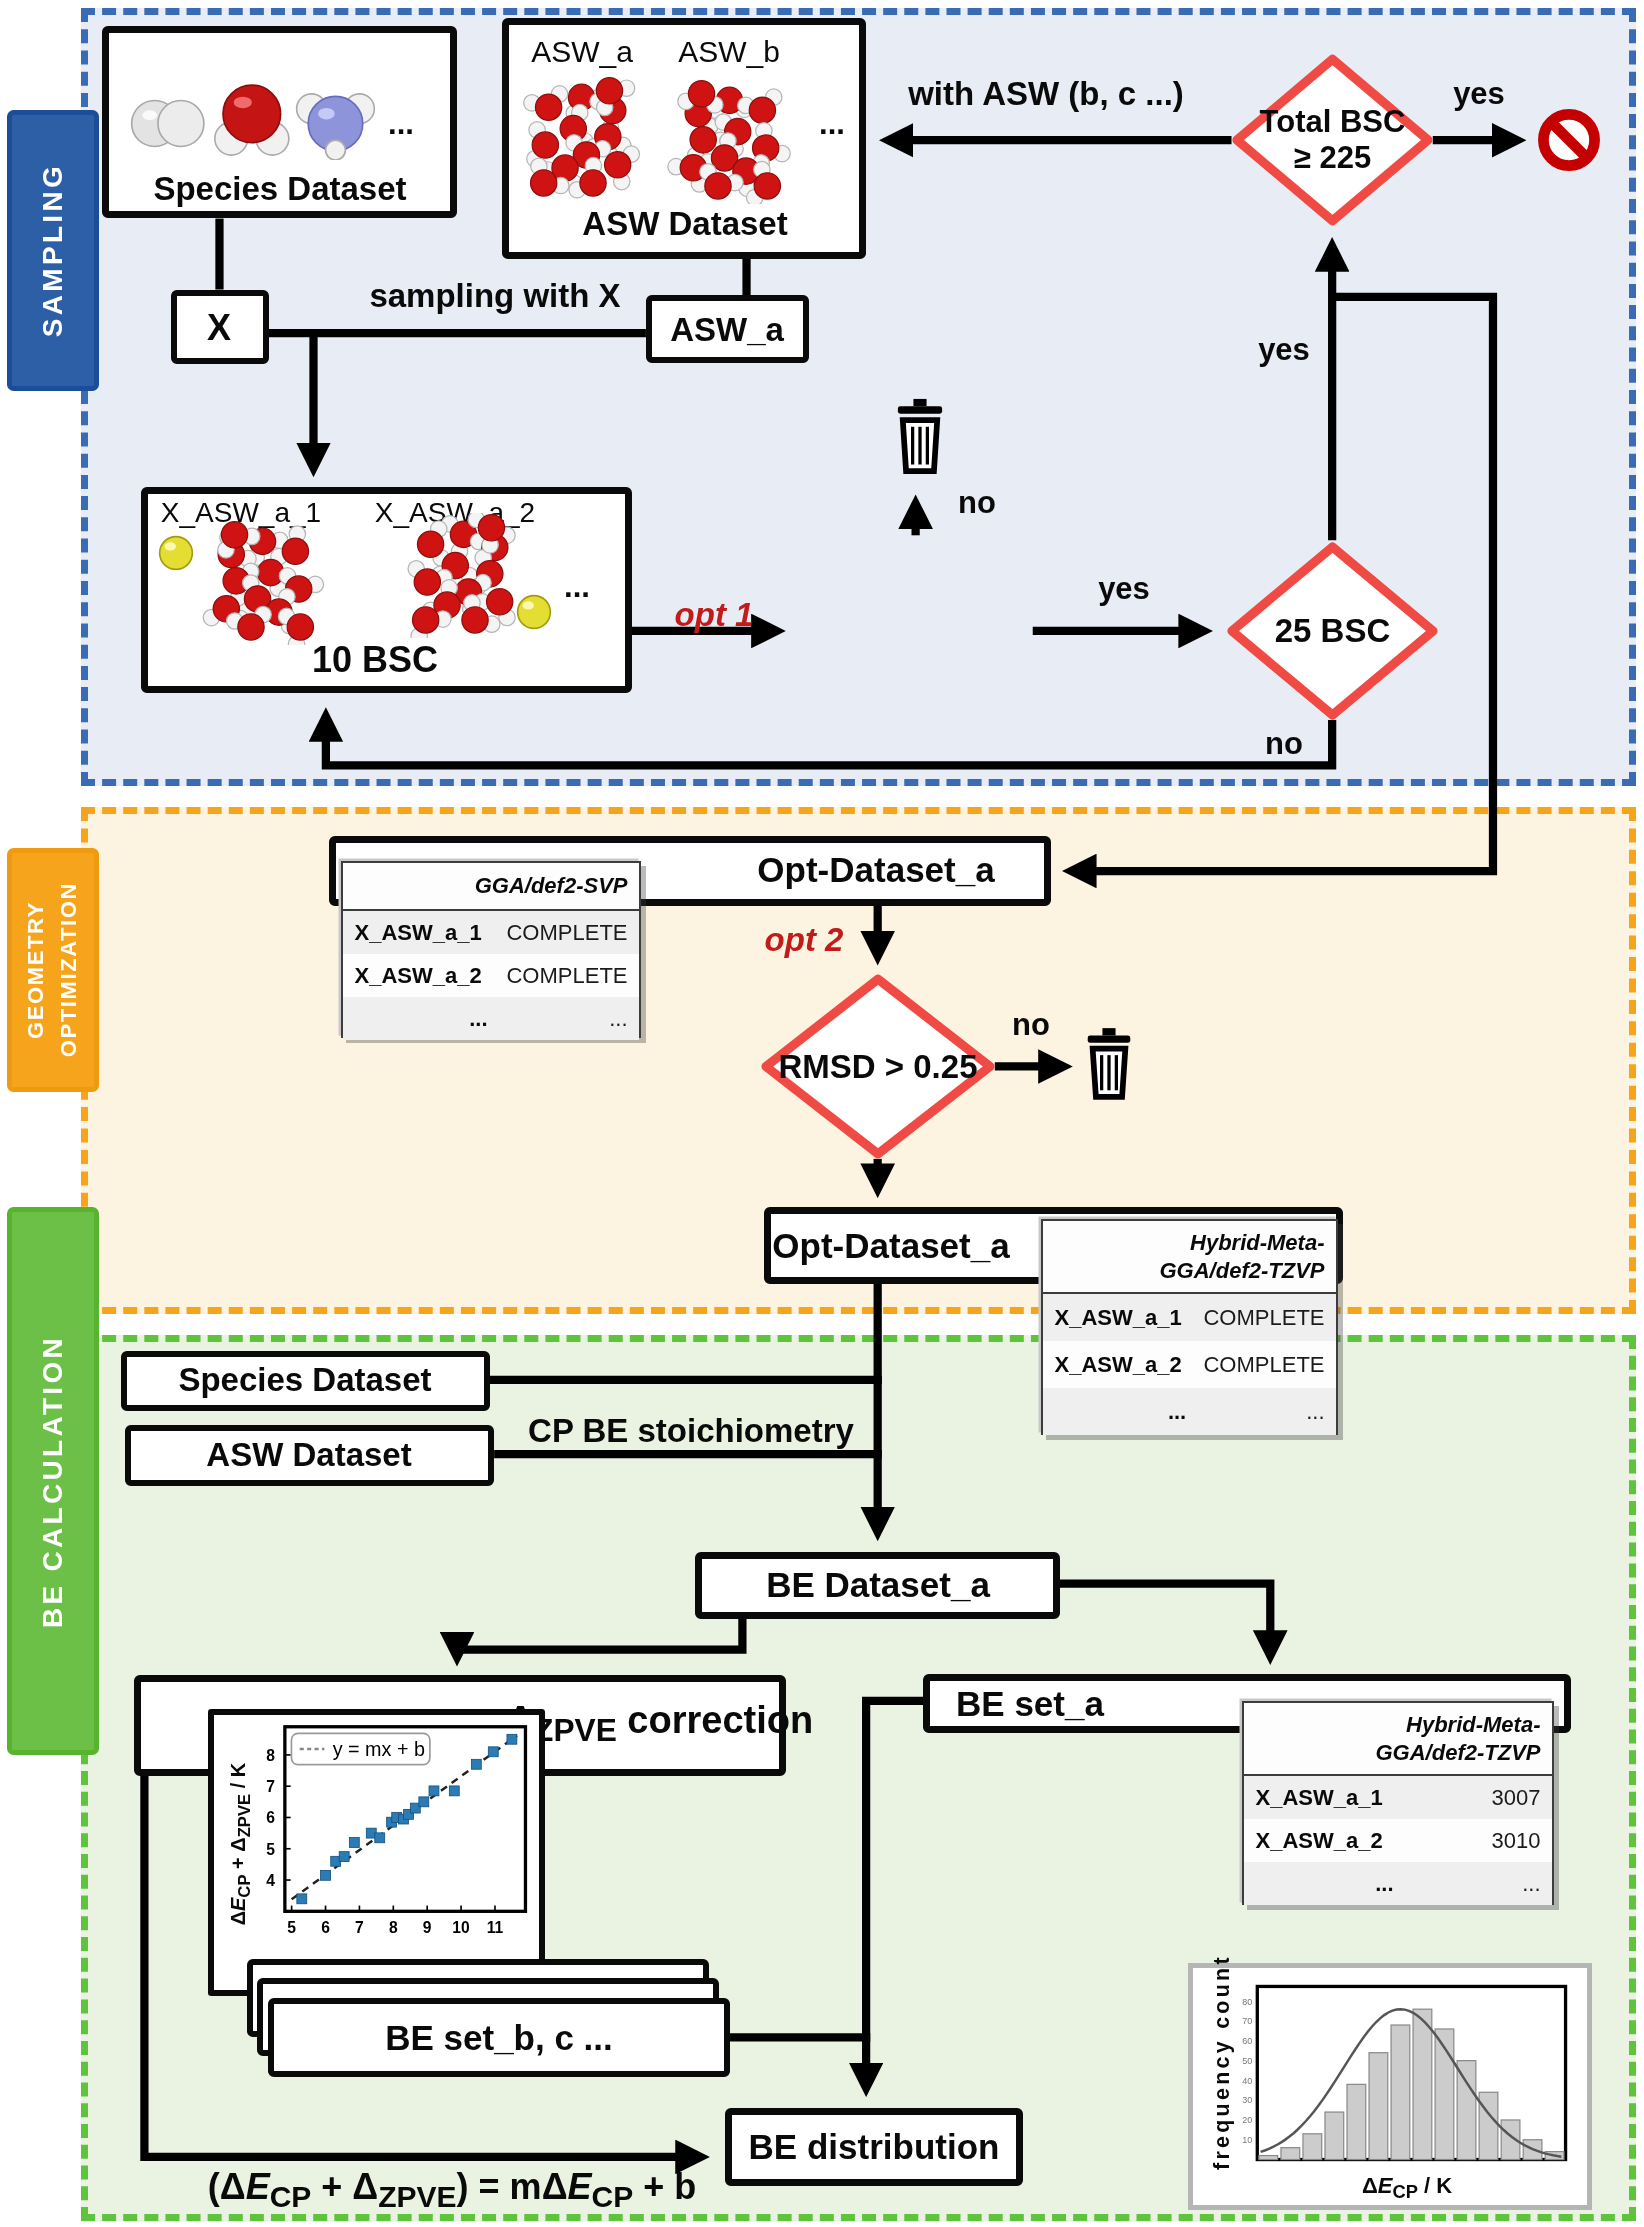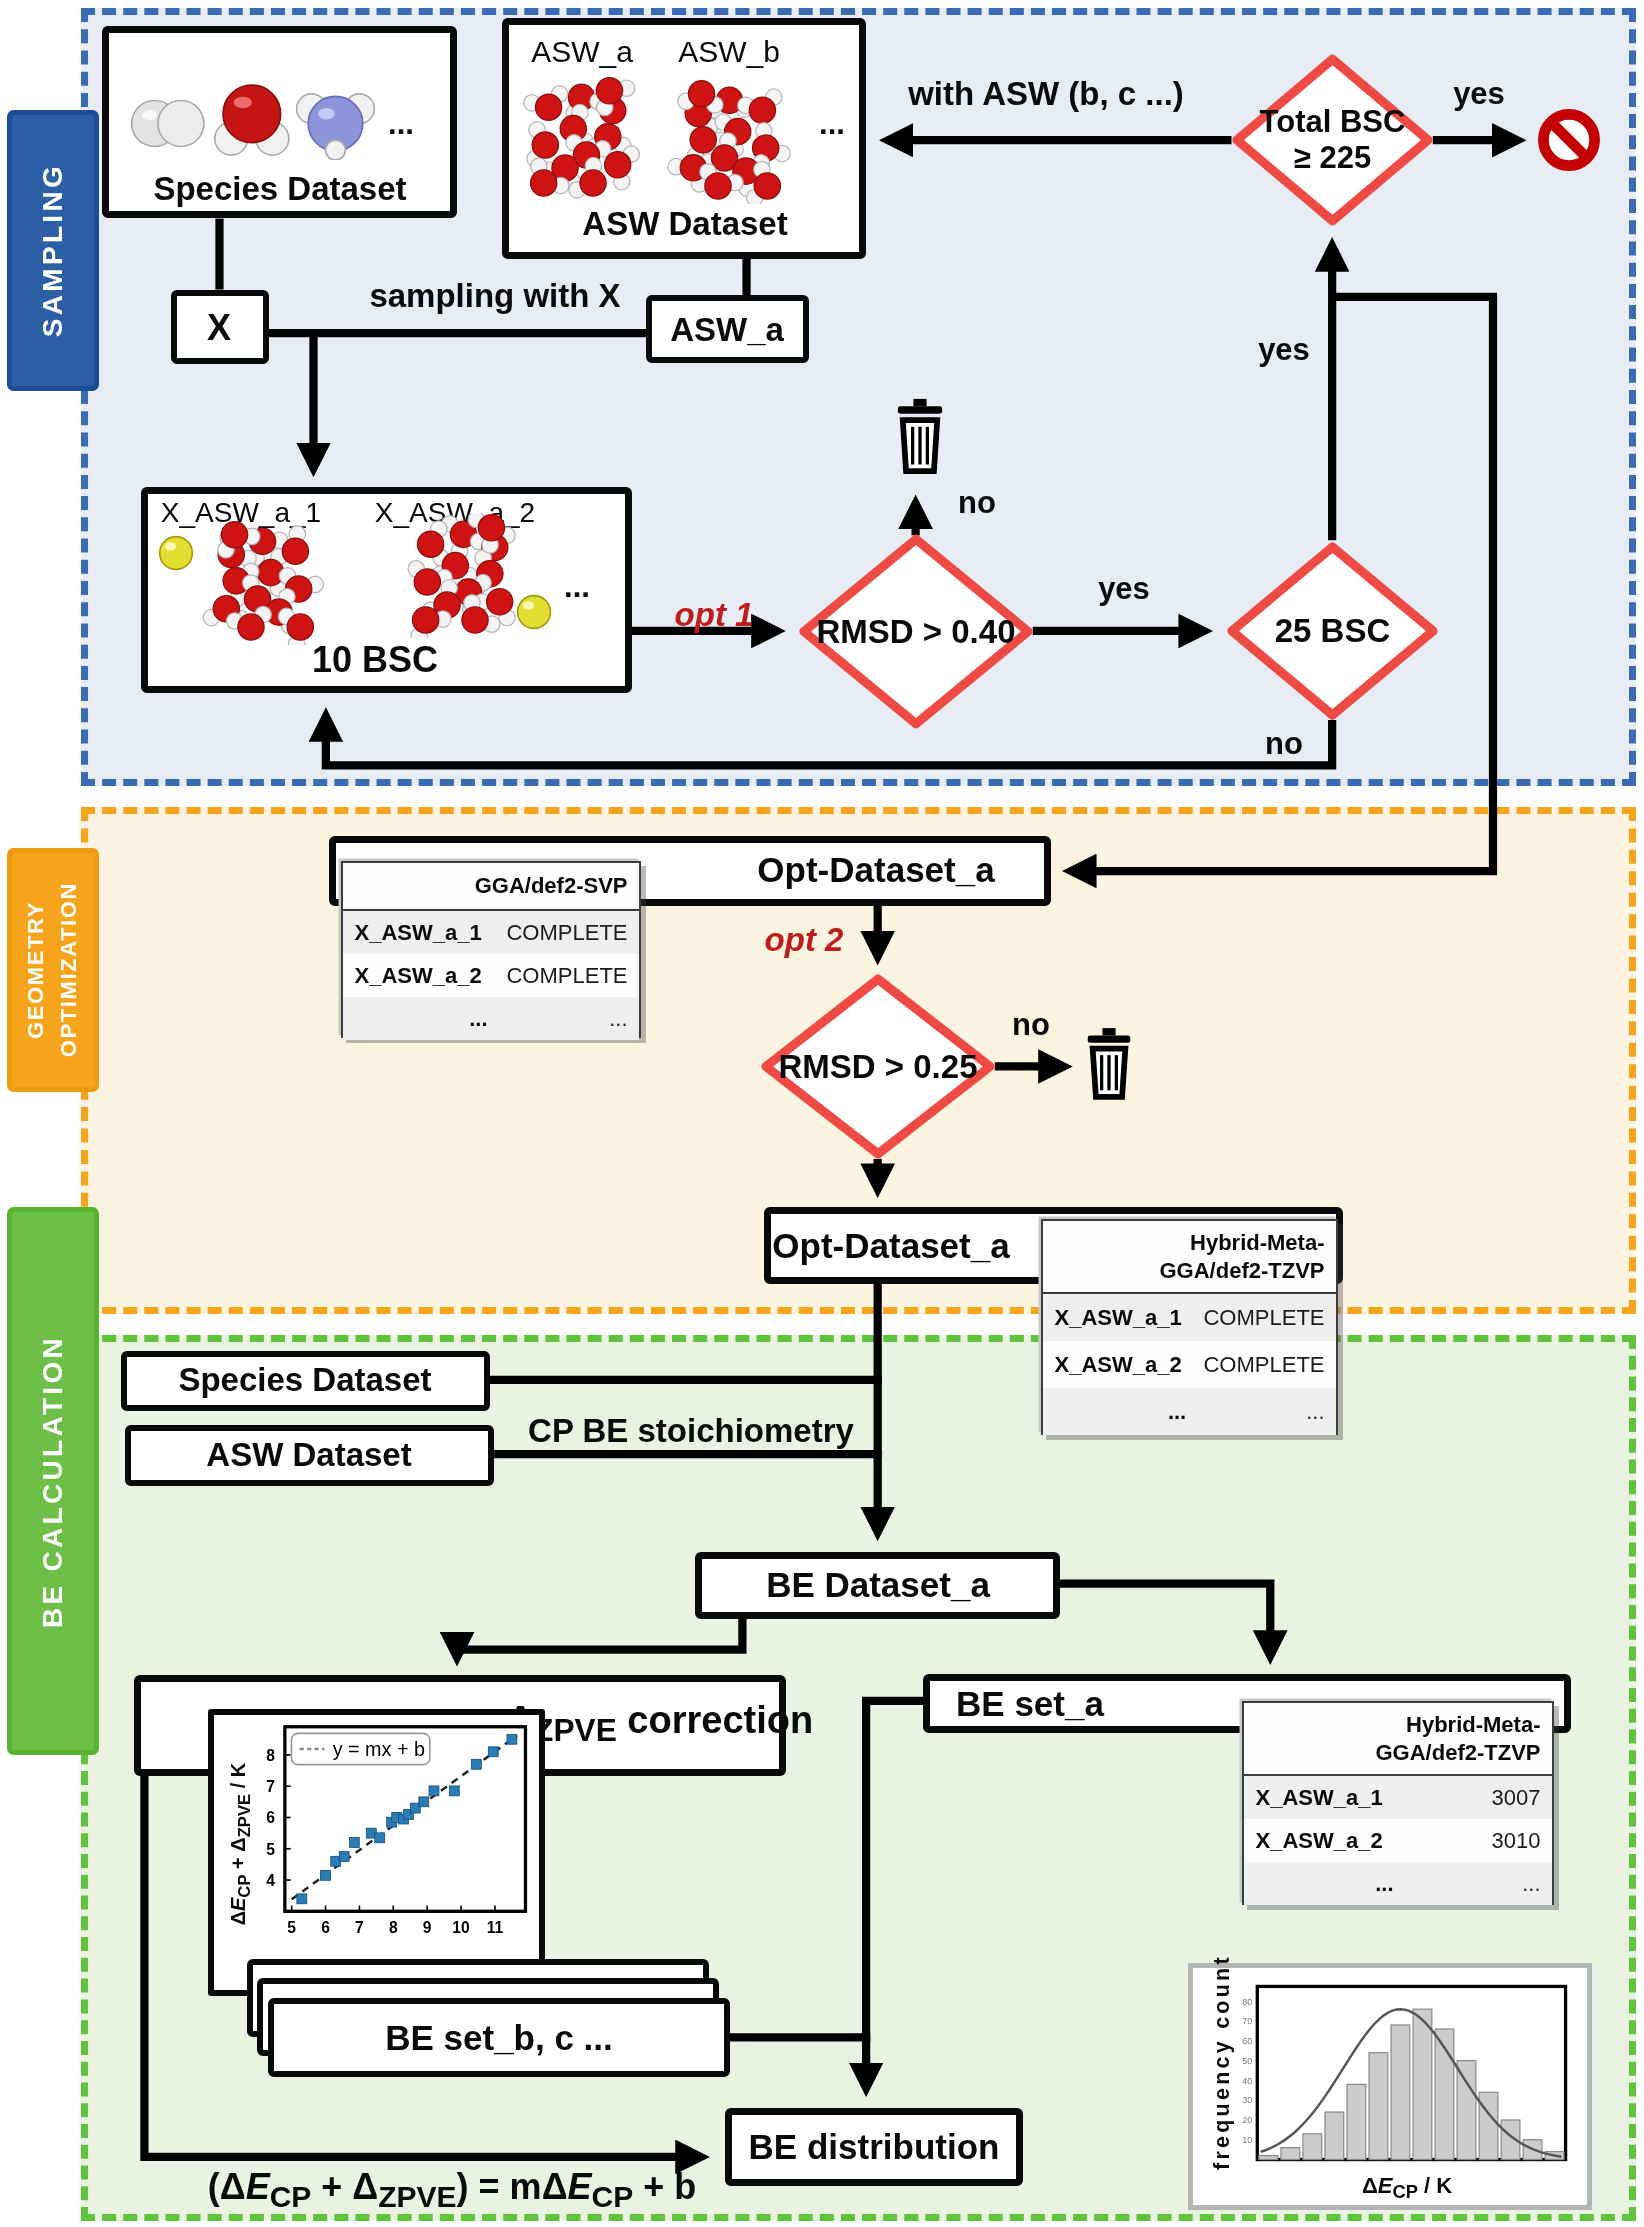--- a/index.html
+++ b/index.html
@@ -21,21 +21,21 @@
   .t40{font-size:33px;} .t42{font-size:35px;} .t38{font-size:31px;} .t36{font-size:30px;font-weight:500;}
   .t34{font-size:28px;font-weight:500;} .t44{font-size:36px;}
   .red-it{color:#c11b1b;font-style:italic;font-size:33px;font-weight:bold;}
   .diamond{position:absolute;}
   .diamond svg{position:absolute;left:0;top:0;}
   .dtext{position:absolute;left:0;top:0;width:100%;height:100%;display:flex;flex-direction:column;
     align-items:center;justify-content:center;font-weight:bold;font-size:33px;line-height:1.15;}
   .tbl{position:absolute;box-sizing:border-box;background:#fdfdfd;border:2.5px solid #3c3c3c;
     box-shadow:5px 5px 0 rgba(60,60,60,.35), -2.5px -2.5px 0 #c9c9c9;font-size:22px;}
   .tbl .head{display:flex;align-items:center;justify-content:flex-end;text-align:right;
-    font-weight:bold;padding:5px 11.5px;border-bottom:2.5px solid #3c3c3c;background:#fdfdfd;line-height:1.25;}
+    font-weight:bold;padding:5px 11.5px;border-bottom:2.5px solid #3c3c3c;background:#fdfdfd;line-height:1.25;font-style:italic;}
   .tbl .row{display:flex;justify-content:space-between;align-items:center;padding:0 11.5px;}
   .tbl .row:nth-child(even){background:#efefef;}
   .tbl .rl{font-weight:bold;} .tbl .rv{font-weight:normal;color:#1b1b1b;}
   .chartbox{position:absolute;box-sizing:border-box;background:#fff;}
   #plot-inset{left:208px;top:1709px;width:337px;height:287px;border:6.6px solid #0a0a0a;border-radius:3.3px;}
   #hist-fig{left:1188px;top:1963px;width:404px;height:247px;border:5px solid #b5b5b5;}
   .rotlbl{position:absolute;transform:rotate(-90deg);font-weight:bold;white-space:nowrap;}
   svg{display:block;}
   .icon{position:absolute;}
 </style>
@@ -154,28 +154,20 @@
     <circle cx="22" cy="22" r="20" fill="#e4de33" stroke="#a29b10" stroke-width="2"></circle>
     <ellipse cx="15" cy="14" rx="7" ry="5" fill="#fdfbc1" opacity=".9"></ellipse>
   </svg>
   <svg class="icon" style="left:516px;top:594px" width="36" height="36" viewBox="0 0 44 44">
     <circle cx="22" cy="22" r="20" fill="#e4de33" stroke="#a29b10" stroke-width="2"></circle>
     <ellipse cx="15" cy="14" rx="7" ry="5" fill="#fdfbc1" opacity=".9"></ellipse>
   </svg>
 
   <div class="lbl red-it" style="left:714px;top:615px">opt 1</div>
 
-  <div class="diamond" style="left:799px;top:534px;width:234px;height:195px">
-    <svg width="234" height="195" viewBox="0 0 284 236">
-        <polygon points="142,6 278,118 142,230 6,118" fill="#fff" stroke="#f04a45" stroke-width="11" stroke-linejoin="round"></polygon>
-      </svg>
-    <div class="dtext">
-        <div>RMSD &gt; 0.40</div>
-      </div>
-  </div>
 
   <svg class="icon" style="left:891px;top:394px" width="58" height="82" viewBox="0 0 70 100">
     <rect x="27" y="6" width="16" height="9" fill="#000"></rect>
     <rect x="8" y="15" width="54" height="9" rx="3" fill="#000"></rect>
     <path d="M14,32 h42 l-4,62 h-34 z" fill="#fff" stroke="#000" stroke-width="7"></path>
     <line x1="26" y1="40" x2="26" y2="86" stroke="#000" stroke-width="4"></line>
     <line x1="35" y1="40" x2="35" y2="86" stroke="#000" stroke-width="4"></line>
     <line x1="44" y1="40" x2="44" y2="86" stroke="#000" stroke-width="4"></line>
   </svg>
   <div class="lbl t38" style="left:977px;top:503px">no</div>

